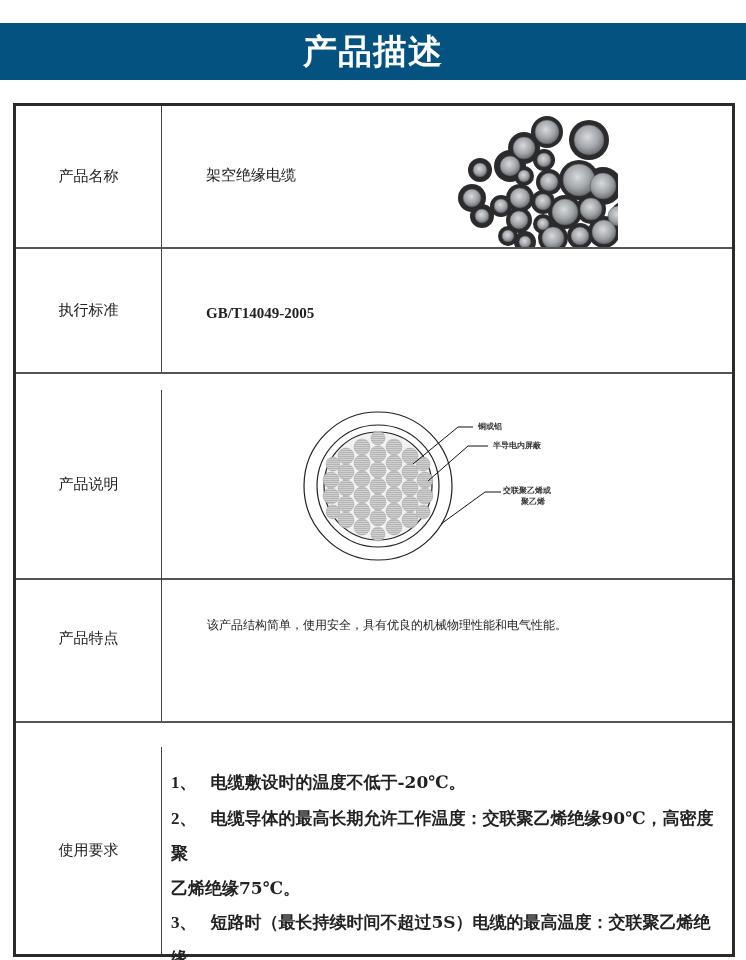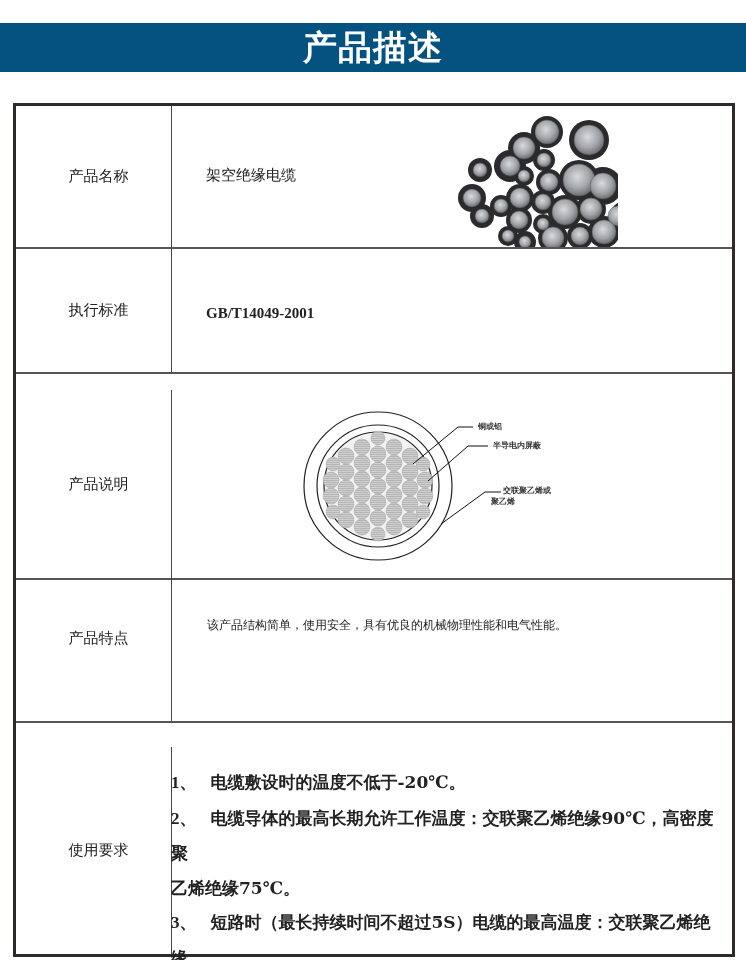--- a/index.html
+++ b/index.html
@@ -1,30 +1,30 @@
 <!DOCTYPE html>
 <html><head>
   <meta charset="utf-8">
   <style>
     html, body { margin: 0; padding: 0; background: #ffffff; }
     body { width: 746px; height: 960px; position: relative; overflow: hidden;
            font-family: "DejaVu Serif", "Liberation Serif", serif; color: #222; }
 
-    .banner { position: absolute; left: 0; top: 23px; width: 746px; height: 49px;
+    .banner { position: absolute; left: 0; top: 23px; width: 746px; height: 57px;
               background: #04527f; display: flex; align-items: center; justify-content: center; }
     .banner-title { color: #ffffff; font-family: "DejaVu Sans", "Liberation Sans", sans-serif;
                     font-weight: bold; font-size: 34px; letter-spacing: 1px; }
 
     .table { position: absolute; left: 13px; top: 103px; width: 716px; height: 848px;
              border: 3px solid #2e2a28; border-top-width: 3px; }
     .row { position: absolute; left: 0; width: 716px; border-bottom: 2px solid #555; box-sizing: border-box; }
     .row:last-child { border-bottom: none; }
     .label-cell { position: absolute; left: 0; top: 0; bottom: 0; width: 145px;
                   border-right: 1.5px solid #444; display: flex; align-items: center; justify-content: center;
-                  font-size: 15px; color: #222; padding-left: 10px; }
+                  font-size: 15px; color: #222; }
     .content-cell { position: absolute; left: 147px; top: 0; bottom: 0; right: 0; }
 
     .r1 { top: 0; height: 143px; }
     .r2 { top: 143px; height: 125px; }
     .r3 { top: 284px; height: 190px; }
     .r4 { top: 450px; height: 167px; }
     .r5 { top: 641px; height: 207px; }
 
     .name-text { position: absolute; left: 43px; top: 60px; font-size: 15px; }
     .std-text { position: absolute; left: 43px; top: 56px; font-size: 15px; font-weight: bold;
@@ -119,21 +119,21 @@
             <circle cx="134" cy="124" r="9"></circle>
           <circle cx="158" cy="120" r="12"></circle>
         </g>
       </svg>
     </div>
   </div>
 
   <div class="row r2">
     <div class="label-cell">执行标准</div>
     <div class="content-cell">
-      <span class="std-text">GB/T14049-2001</span>
+      <span class="std-text">GB/T14049-2005</span>
     </div>
   </div>
 
   <div class="row r3">
     <div class="label-cell">产品说明</div>
     <div class="content-cell">
       <div class="diagram">
         <svg width="300" height="160" viewBox="0 0 300 160">
           <defs>
             <pattern id="stripes" width="4" height="2" patternUnits="userSpaceOnUse">
@@ -183,21 +183,21 @@
             <circle cx="85" cy="32" r="7"></circle>
               <circle cx="85" cy="128" r="7"></circle>
           </g>
           <polyline points="120,58 165,21 180,21" fill="none" stroke="#111" stroke-width="1"></polyline>
           <polyline points="135,75 175,40 195,40" fill="none" stroke="#111" stroke-width="1"></polyline>
           <polyline points="148,118 192,86 208,86" fill="none" stroke="#111" stroke-width="1"></polyline>
         </svg>
         <span class="diag-label" style="left:185px; top:15px;">铜或铝</span>
         <span class="diag-label" style="left:200px; top:34px;">半导电内屏蔽</span>
         <span class="diag-label" style="left:210px; top:79px;">交联聚乙烯或</span>
-        <span class="diag-label" style="left:198px; top:90px;">聚乙烯</span>
+        <span class="diag-label" style="left:228px; top:90px;">聚乙烯</span>
       </div>
     </div>
   </div>
 
   <div class="row r4">
     <div class="label-cell">产品特点</div>
     <div class="content-cell">
       <div class="feature-text">
         <div><span class="indent"></span><span>该产品结构简单，使用安全，具有优良的机械物理性能和电气性能。</span></div>
       </div>

